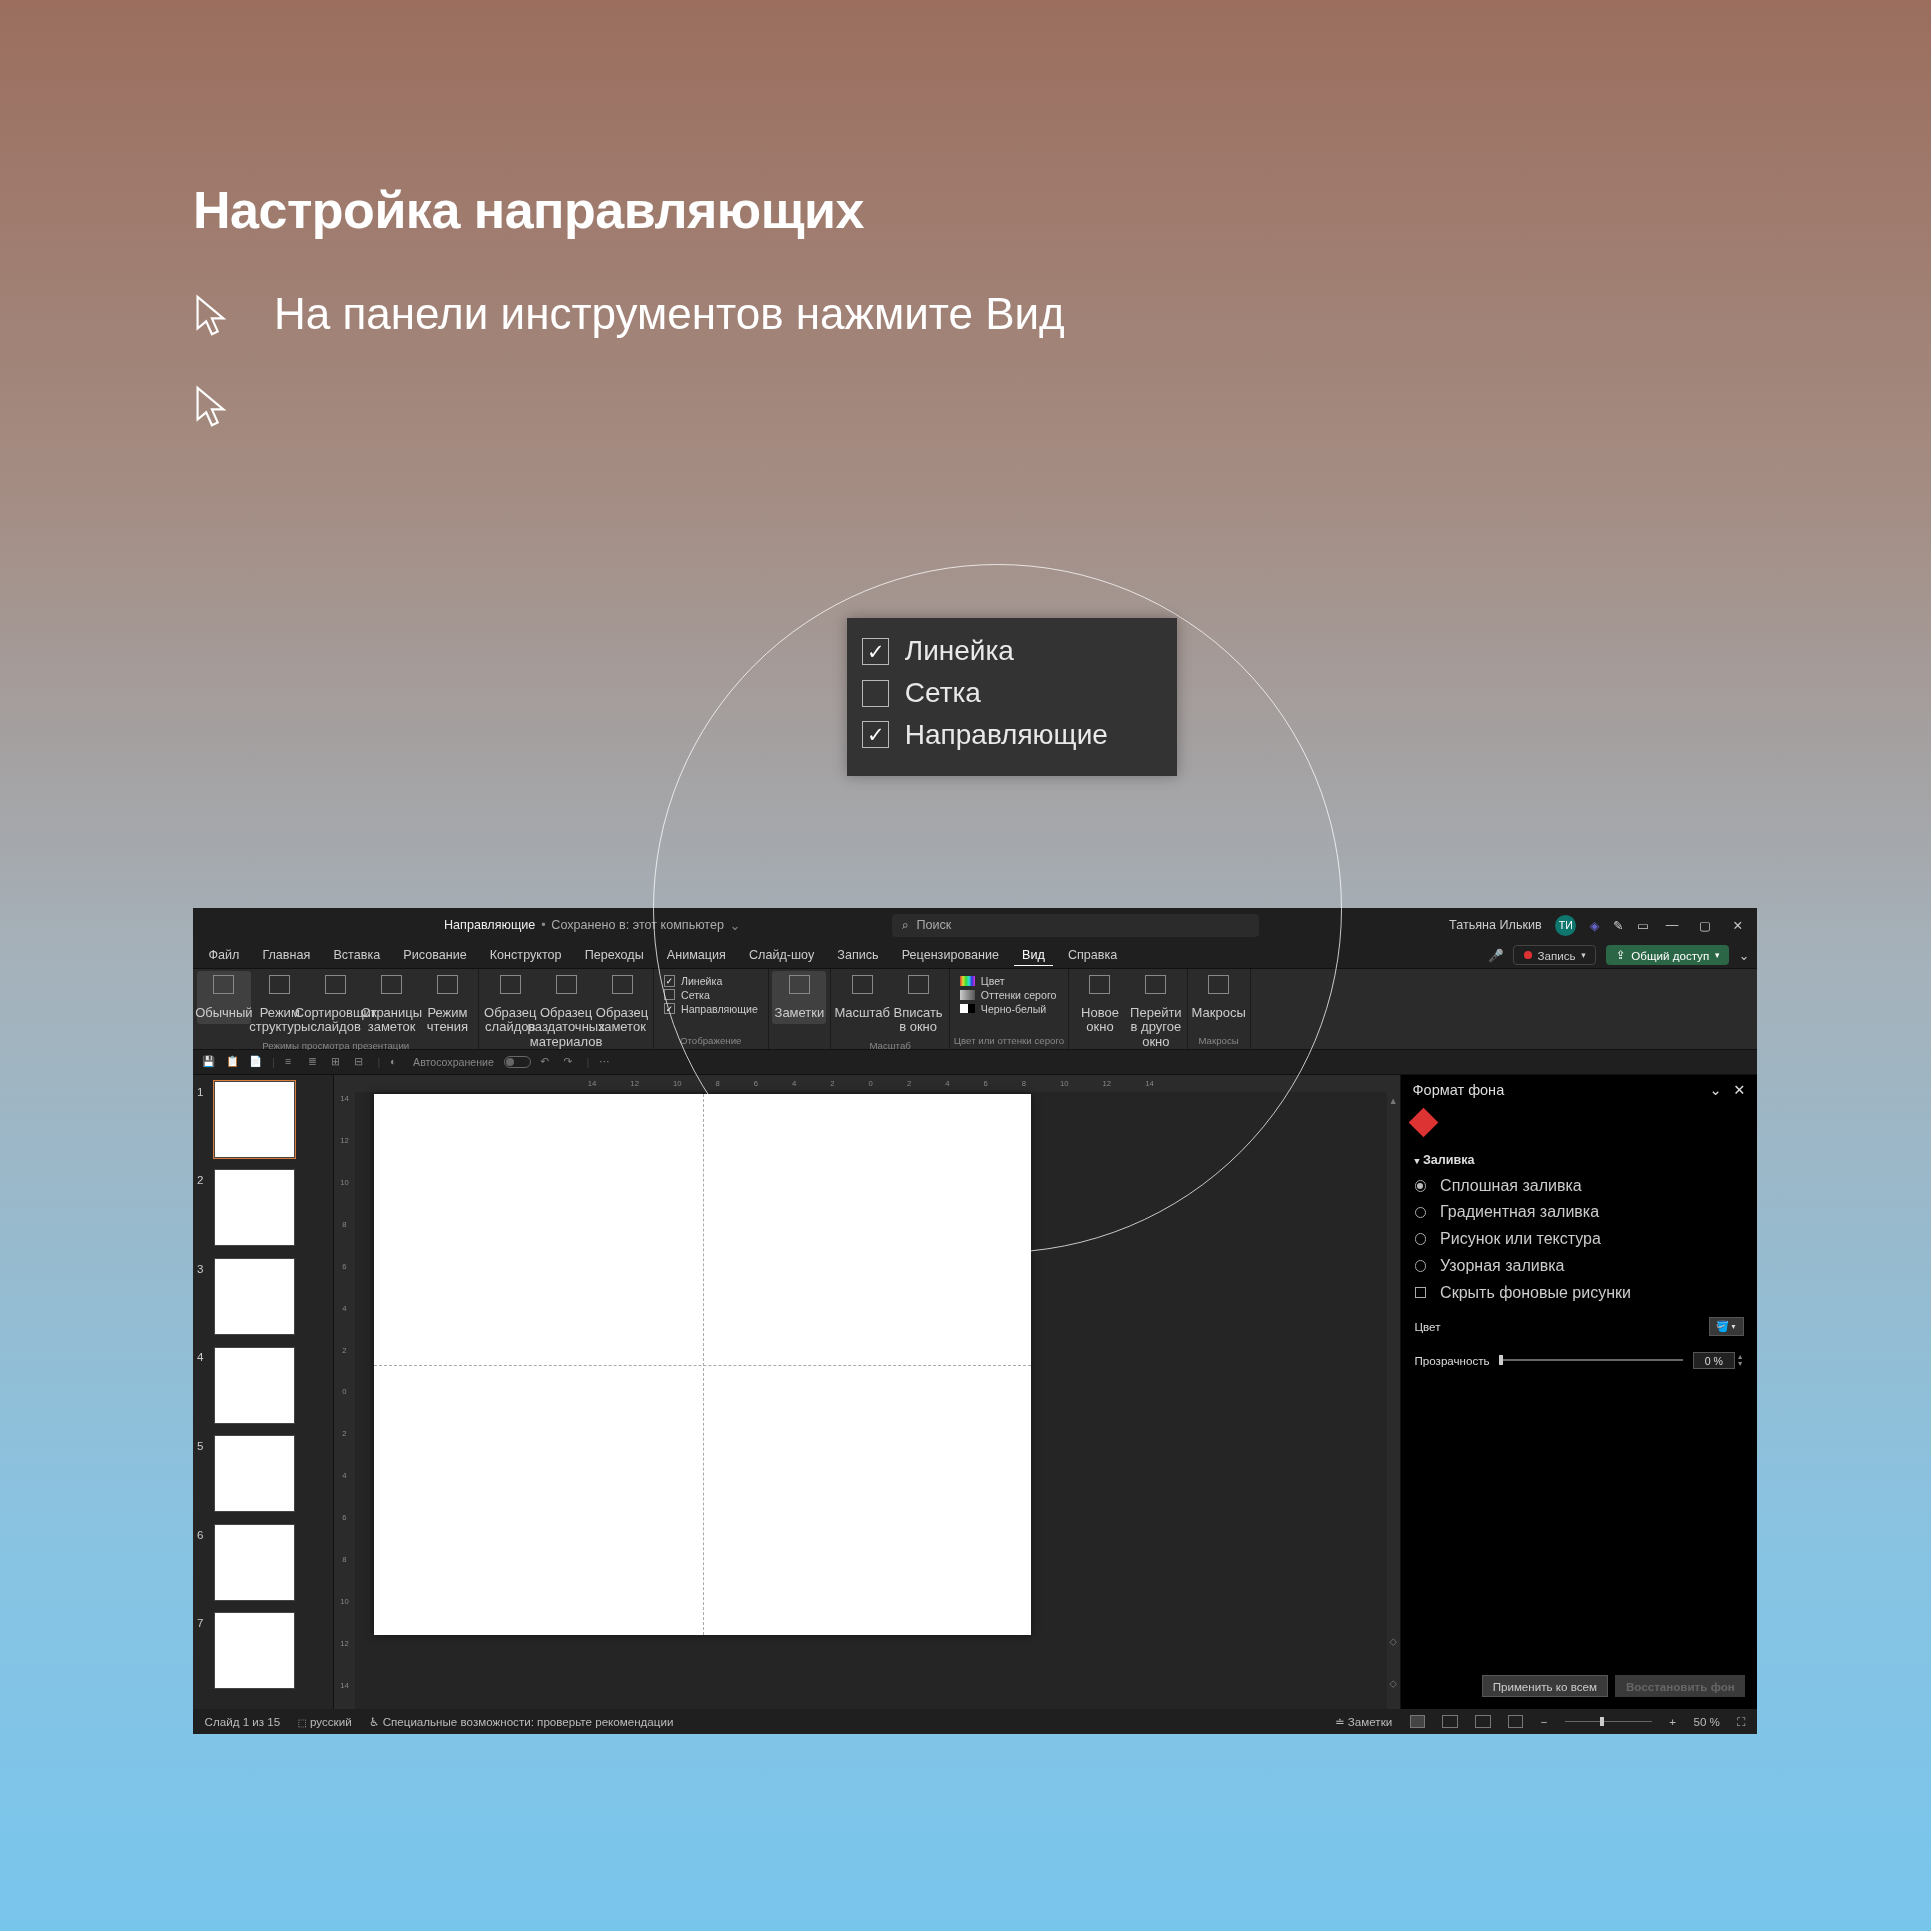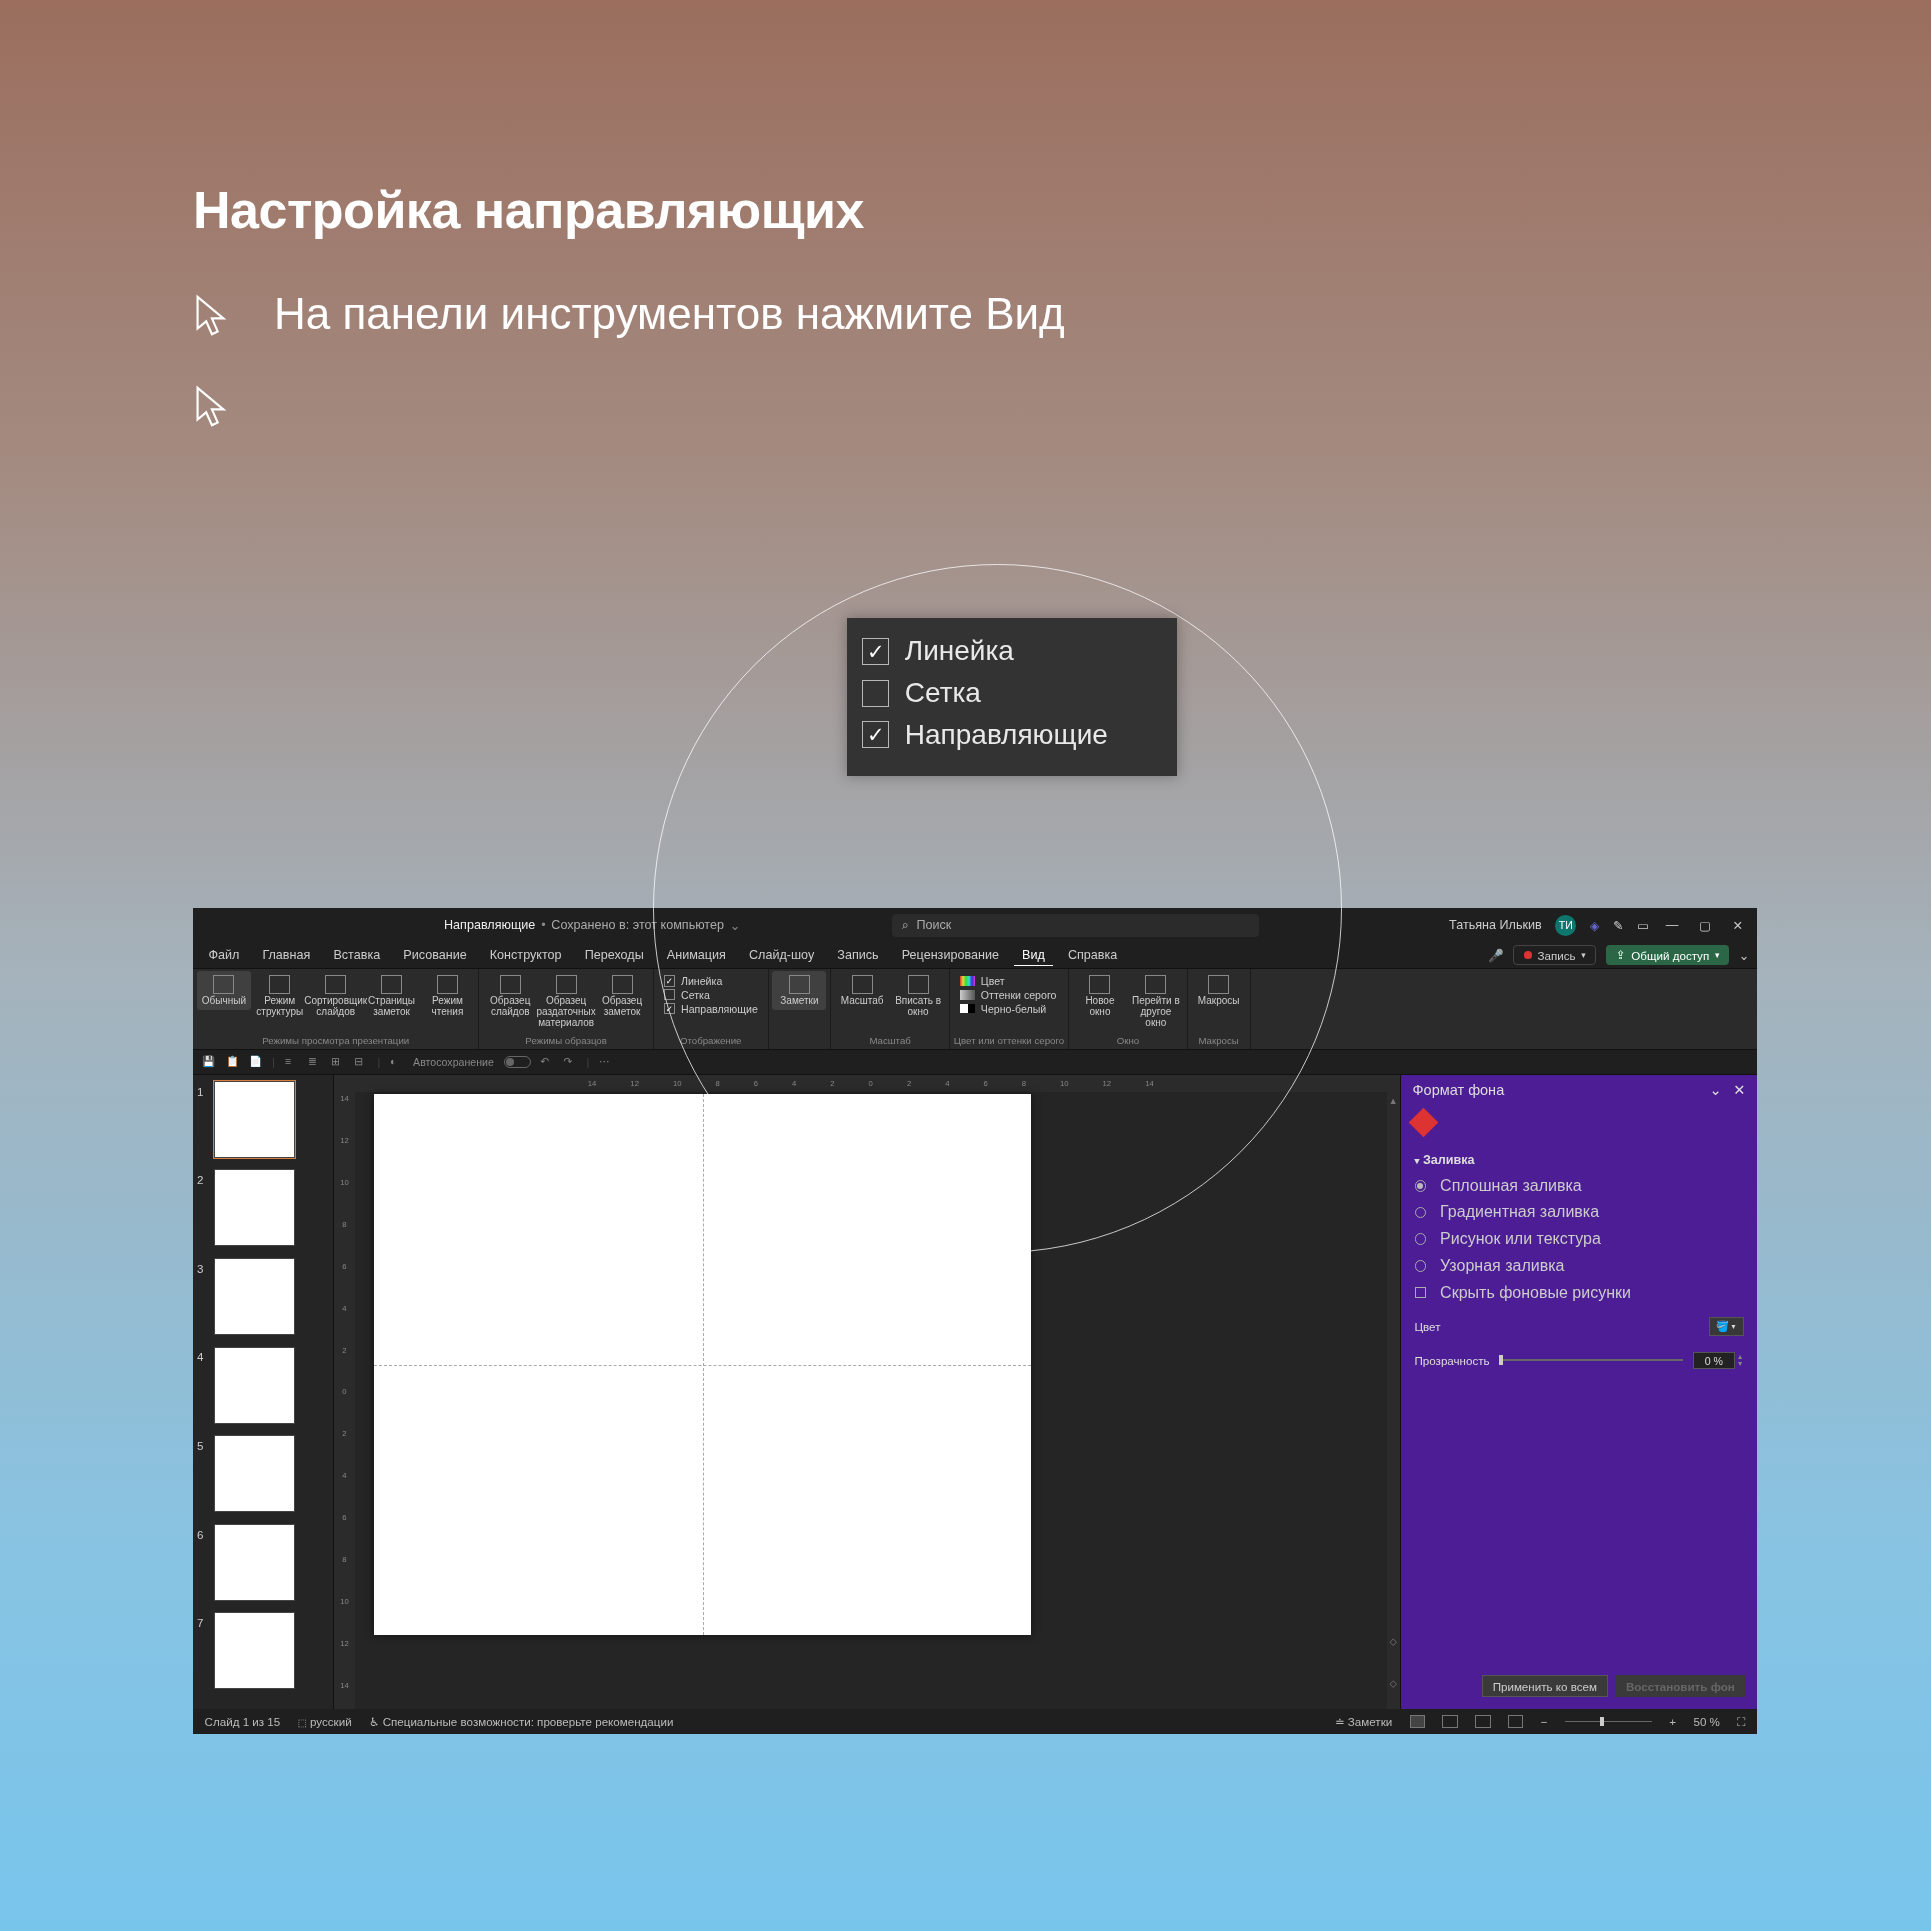--- a/index.html
+++ b/index.html
@@ -206,24 +206,24 @@
     font-size: 9.7px;
     color: #888;
     padding: 1.9px 0 2.9px 0;
   }
   .rgroup-body { display: flex; gap: 1.9px; align-items: flex-start; }
   .rlg {
     width: 54px;
     display: flex;
     flex-direction: column;
     align-items: center;
-    gap: 1px;
+    gap: 12px;
     padding: 3.9px 1.9px;
     text-align: center;
-    font-size: 10px;
+    font-size: 13px;
     line-height: 1.1;
     cursor: pointer;
     border-radius: 2.9px;
   }
   .rlg.active { background: #404040; }
   .rlg .ico {
     width: 21px;
     height: 19.3px;
     border: 1px solid #888;
     display: inline-block;
@@ -363,21 +363,21 @@
     align-items: center;
     gap: 29px;
     padding: 19.3px 0;
     color: #777;
     font-size: 10.6px;
   }
 
   
   .panel {
     width: 357px;
-    background: #4c1d95;
+    background: #000000;
     border-left: 1px solid #111;
     display: flex;
     flex-direction: column;
     font-size: 12.6px;
   }
   .panel-hdr {
     height: 29px;
     display: flex;
     align-items: center;
     padding: 0 11.6px;

